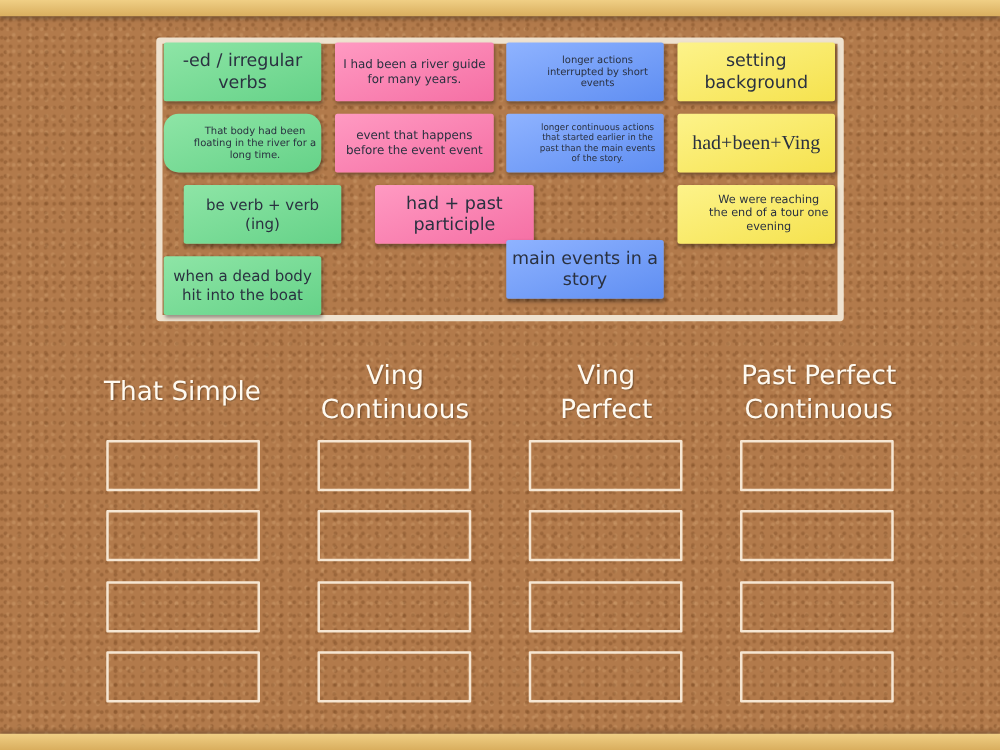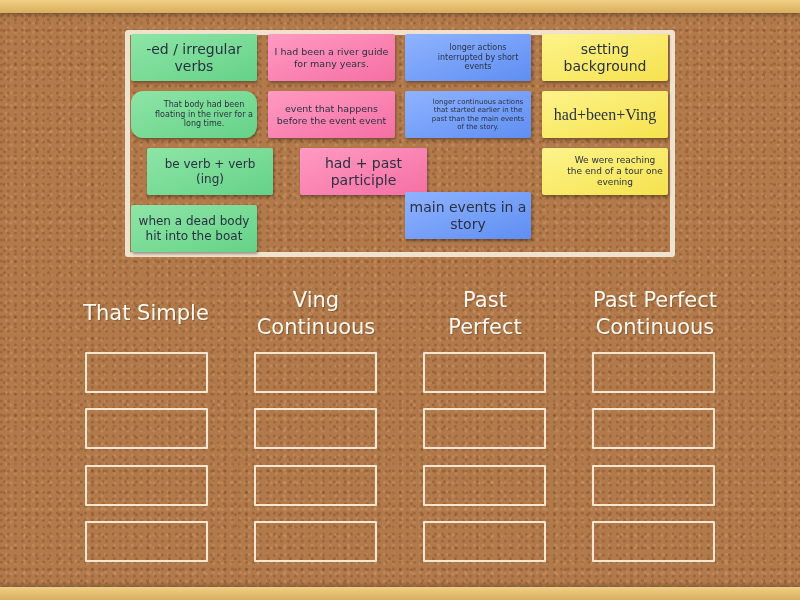--- a/index.html
+++ b/index.html
@@ -76,21 +76,21 @@
 
 <div class="card green fs-m" style="left:147px;top:148px;">be verb + verb (ing)</div>
 <div class="card pink fs-l" style="left:268px;top:148px;width:127px;margin-left:32px;">had + past participle</div>
 <div class="card blue fs-l" style="left:405px;top:156px;margin-top:36px;">main events in a story</div>
 <div class="card yellow fs-xs" style="left:542px;top:148px;font-size:9px;">We were reaching the end of a tour one evening</div>
 
 <div class="card green fs-m" style="left:131px;top:205px;">when a dead body hit into the boat</div>
 
 <div class="col-title" style="left:66px;top:300px;">That Simple</div>
 <div class="col-title" style="left:236px;top:287px;width:160px;">Ving Continuous</div>
-<div class="col-title" style="left:405px;top:287px;width:160px;padding:0 38px;">Past Perfect</div>
+<div class="col-title" style="left:405px;top:287px;width:160px;padding:0 38px;">Ving Perfect</div>
 <div class="col-title" style="left:570px;top:287px;width:170px;">Past Perfect Continuous</div>
 
 <div class="drop" style="left:85px;top:352px;"></div>
 <div class="drop" style="left:85px;top:408px;"></div>
 <div class="drop" style="left:85px;top:465px;"></div>
 <div class="drop" style="left:85px;top:521px;"></div>
 
 <div class="drop" style="left:254px;top:352px;"></div>
 <div class="drop" style="left:254px;top:408px;"></div>
 <div class="drop" style="left:254px;top:465px;"></div>

